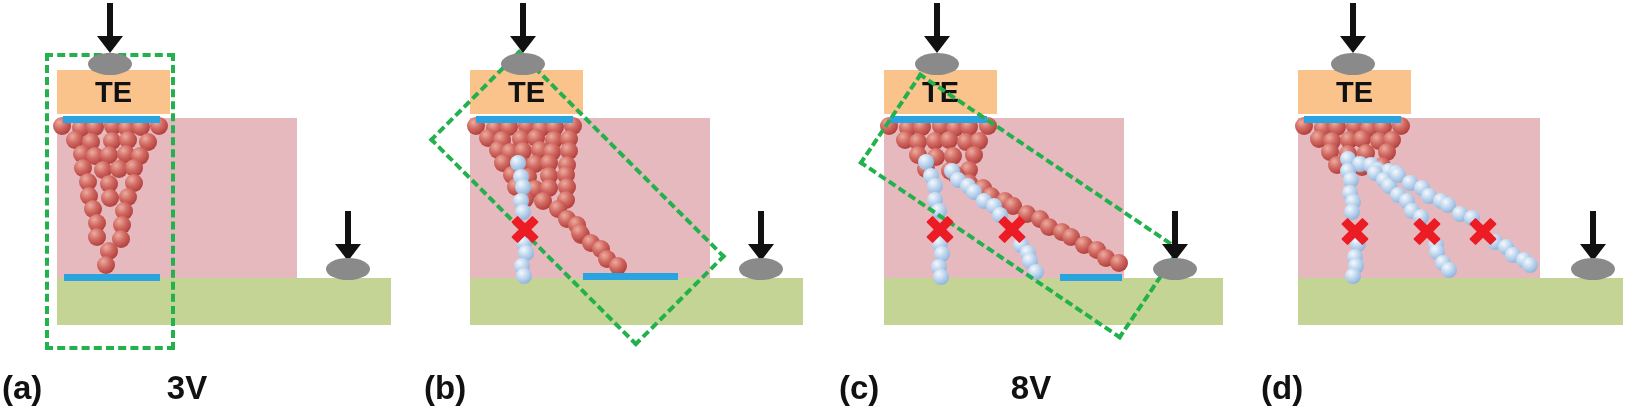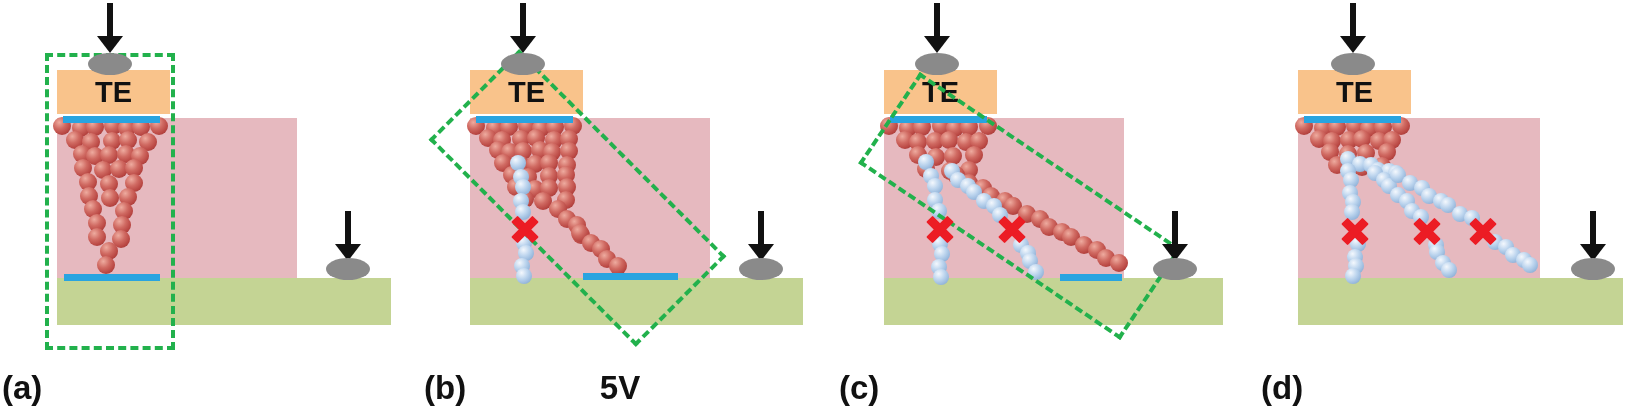--- a/index.html
+++ b/index.html
@@ -336,17 +336,18 @@
       <div class="a-shaft" style="left: 292px; top: 211px; height: 34px; background: rgb(17, 17, 17);"></div>
       <div class="a-head" style="left: 282px; top: 244px; border-top-color: rgb(17, 17, 17);"></div>
       <div class="p-ellipse" style="left: 273px; top: 258px; background: rgb(138, 138, 138);"></div>
     </div>
   <div class="xmark" style="--xcol: #EC1C24; left: 42px; top: 216px;"></div>
       <div class="xmark" style="--xcol: #EC1C24; left: 114px; top: 216px;"></div>
       <div class="xmark" style="--xcol: #EC1C24; left: 170px; top: 216px;"></div>
     </div>
 
   <span class="cap" style="left:2px;">(a)</span>
+  <span class="cap volt" style="left:132px;">3V</span>
   <span class="cap" style="left:424px;">(b)</span>
-  <span class="cap volt" style="left:565px;">5V</span>
   <span class="cap" style="left:839px;">(c)</span>
+  <span class="cap volt" style="left:976px;">8V</span>
   <span class="cap" style="left:1261px;">(d)</span>
 </div>
 
 </body></html>

